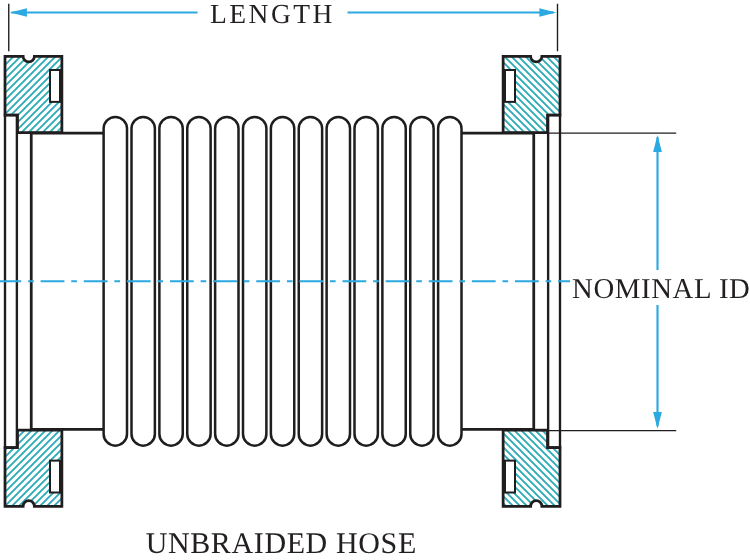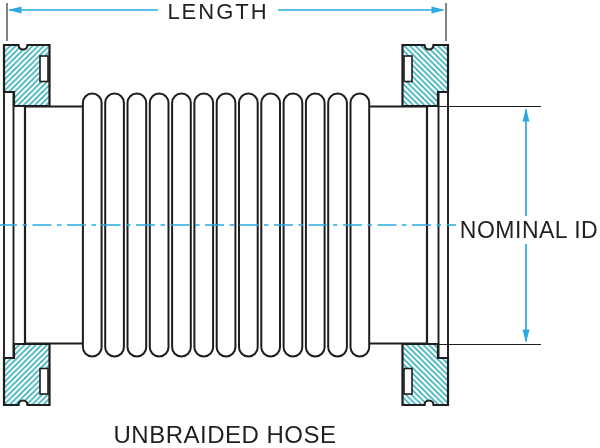--- a/index.html
+++ b/index.html
@@ -8,21 +8,21 @@
     --outline:#1F1D1E;
     --txt:#231F20;
     --bg:#FFFFFF;
   }
   html,body{margin:0;padding:0;background:var(--bg);}
   .stage{
     position:relative;
     width:600px;height:448px;
     background:var(--bg);
     overflow:hidden;
-    font-family:Liberation Sans, sans-serif;
+    font-family:Liberation Serif, serif;
   }
   svg{display:block;}
   
   .ln   {stroke:var(--outline);fill:none;stroke-width:2.2;}
   .strip{stroke:var(--outline);fill:#fff;stroke-width:1.9;}
   .hole {stroke:var(--outline);fill:#fff;stroke-width:1.6;}
   .thin {stroke:var(--outline);fill:none;stroke-width:1.1;}
   .dim  {stroke:var(--cyan);fill:none;stroke-width:1.7;}
   .dimf {fill:var(--cyan);stroke:none;}
   .hatchblock{stroke:var(--outline);stroke-width:2.2;}

